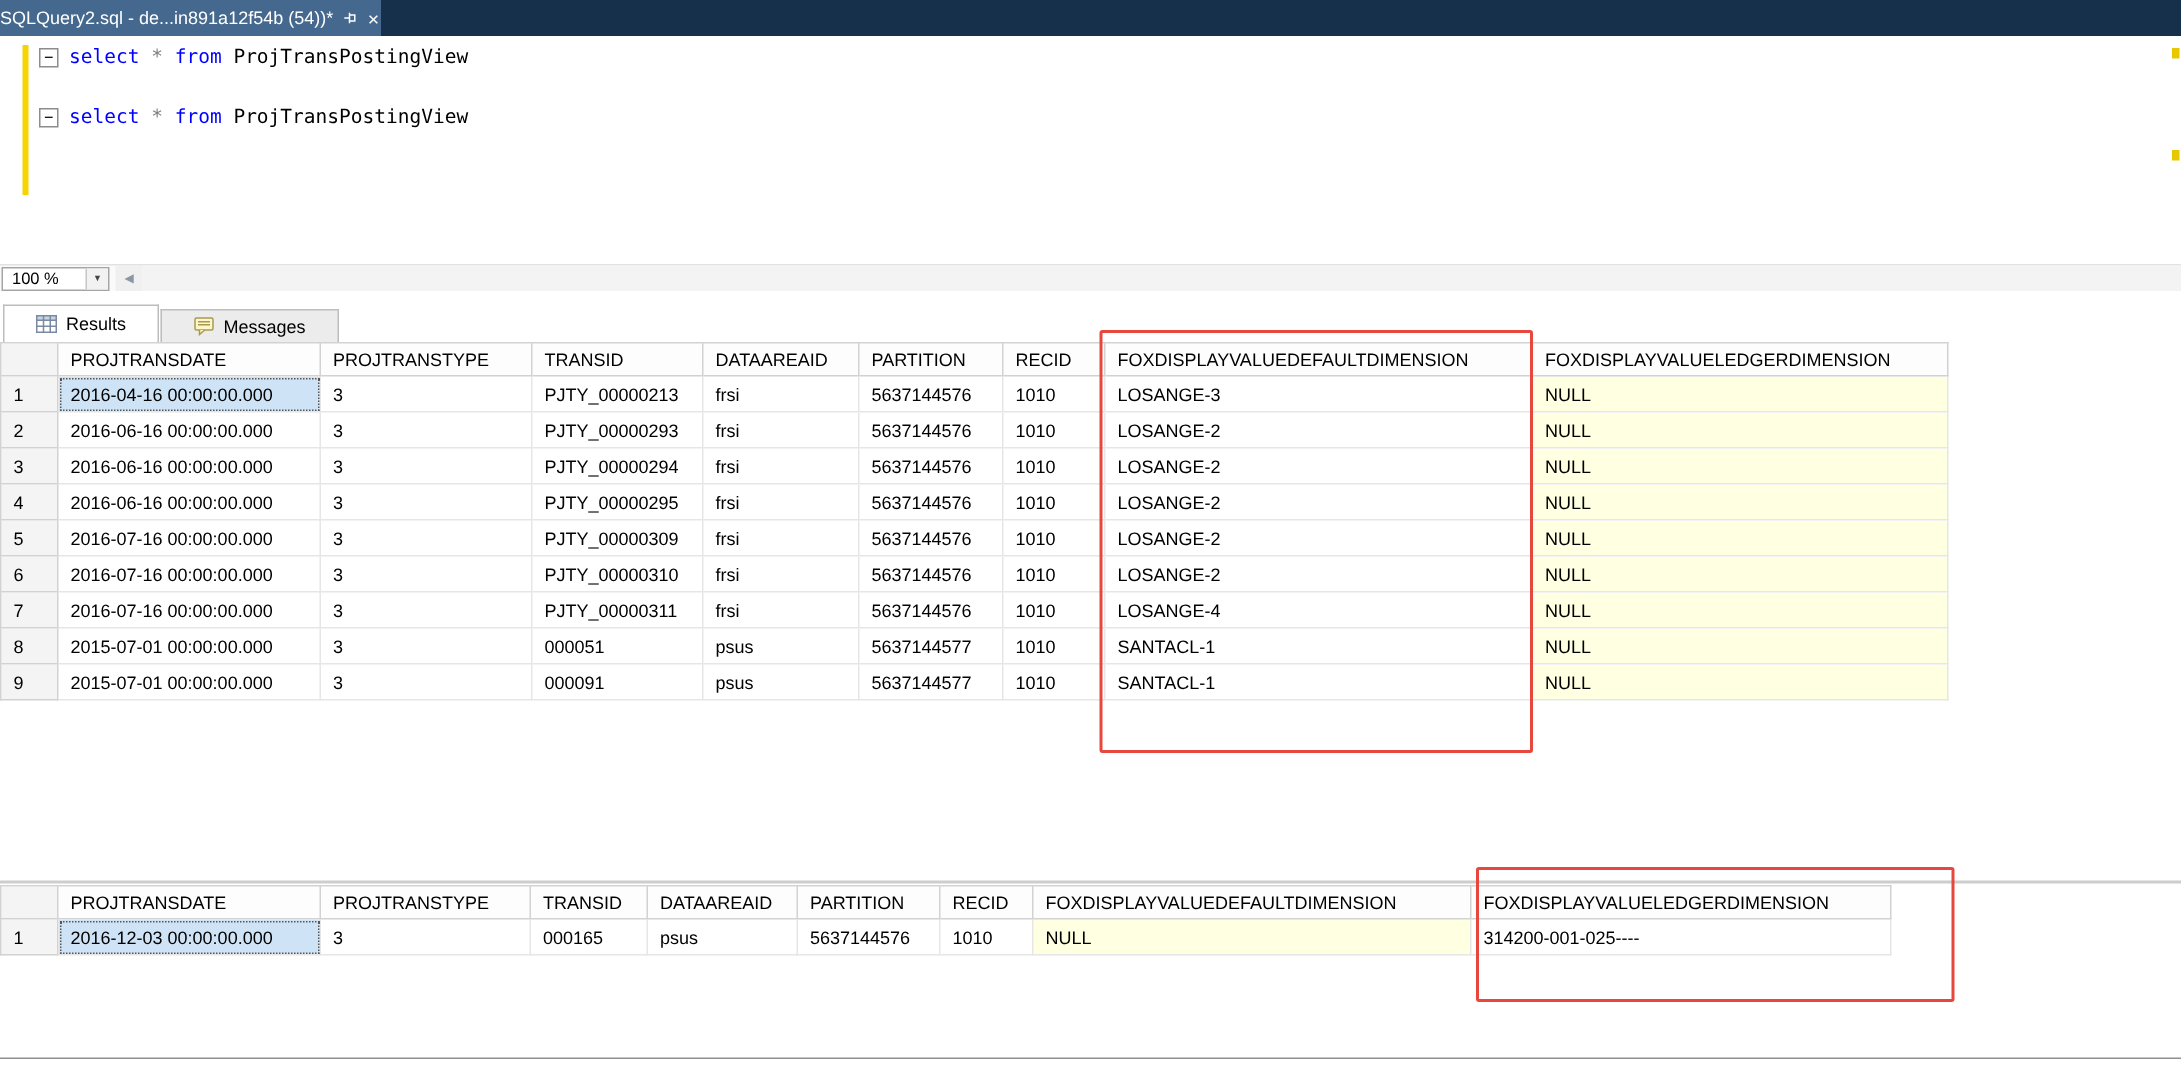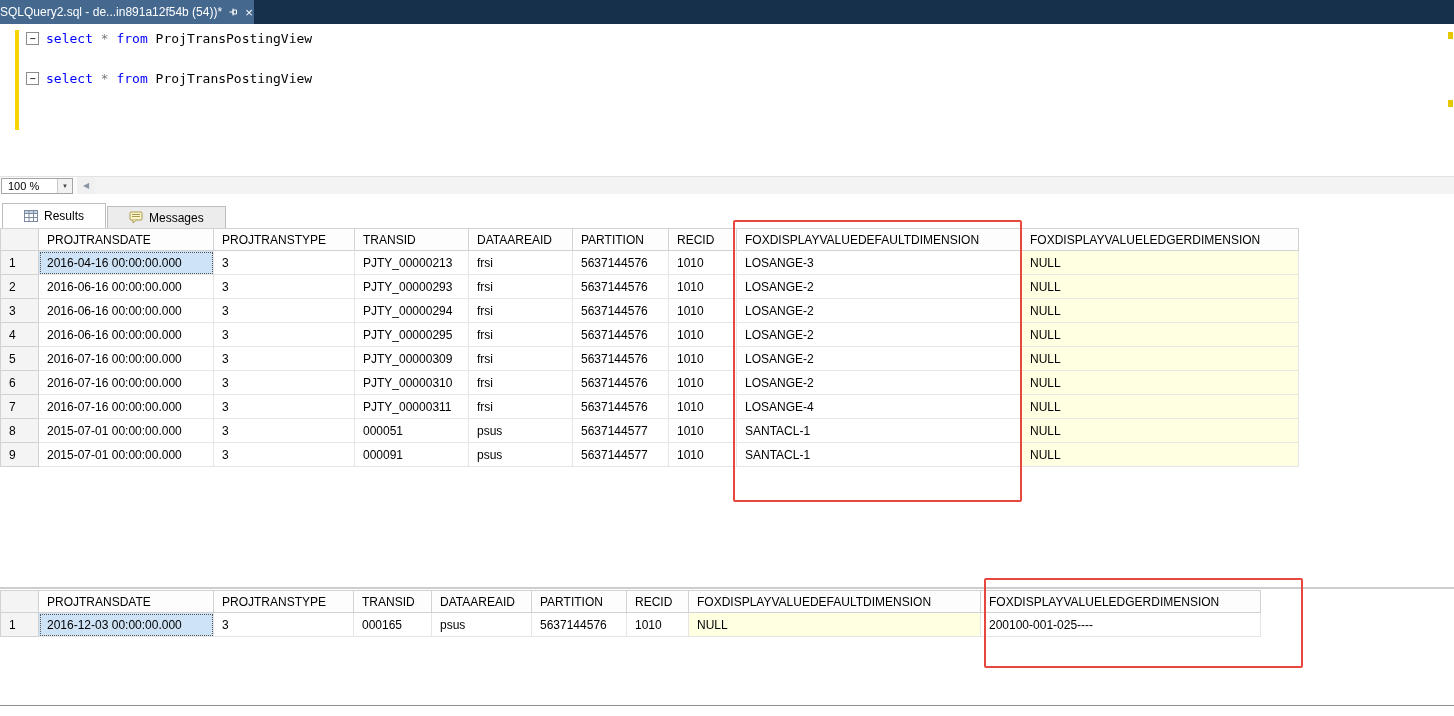--- a/index.html
+++ b/index.html
@@ -300,21 +300,21 @@
         <tbody>
           <tr>
             <td class="rowno">1</td>
             <td class="selected">2016-12-03 00:00:00.000</td>
             <td>3</td>
             <td>000165</td>
             <td>psus</td>
             <td>5637144576</td>
             <td>1010</td>
             <td class="null">NULL</td>
-            <td>200100-001-025----</td>
+            <td>314200-001-025----</td>
           </tr>
         </tbody>
       </table>
     </div>
   <div class="bottom-line"></div>
 
   <div class="annotation box1"></div>
   <div class="annotation box2"></div>
 </div>
 

